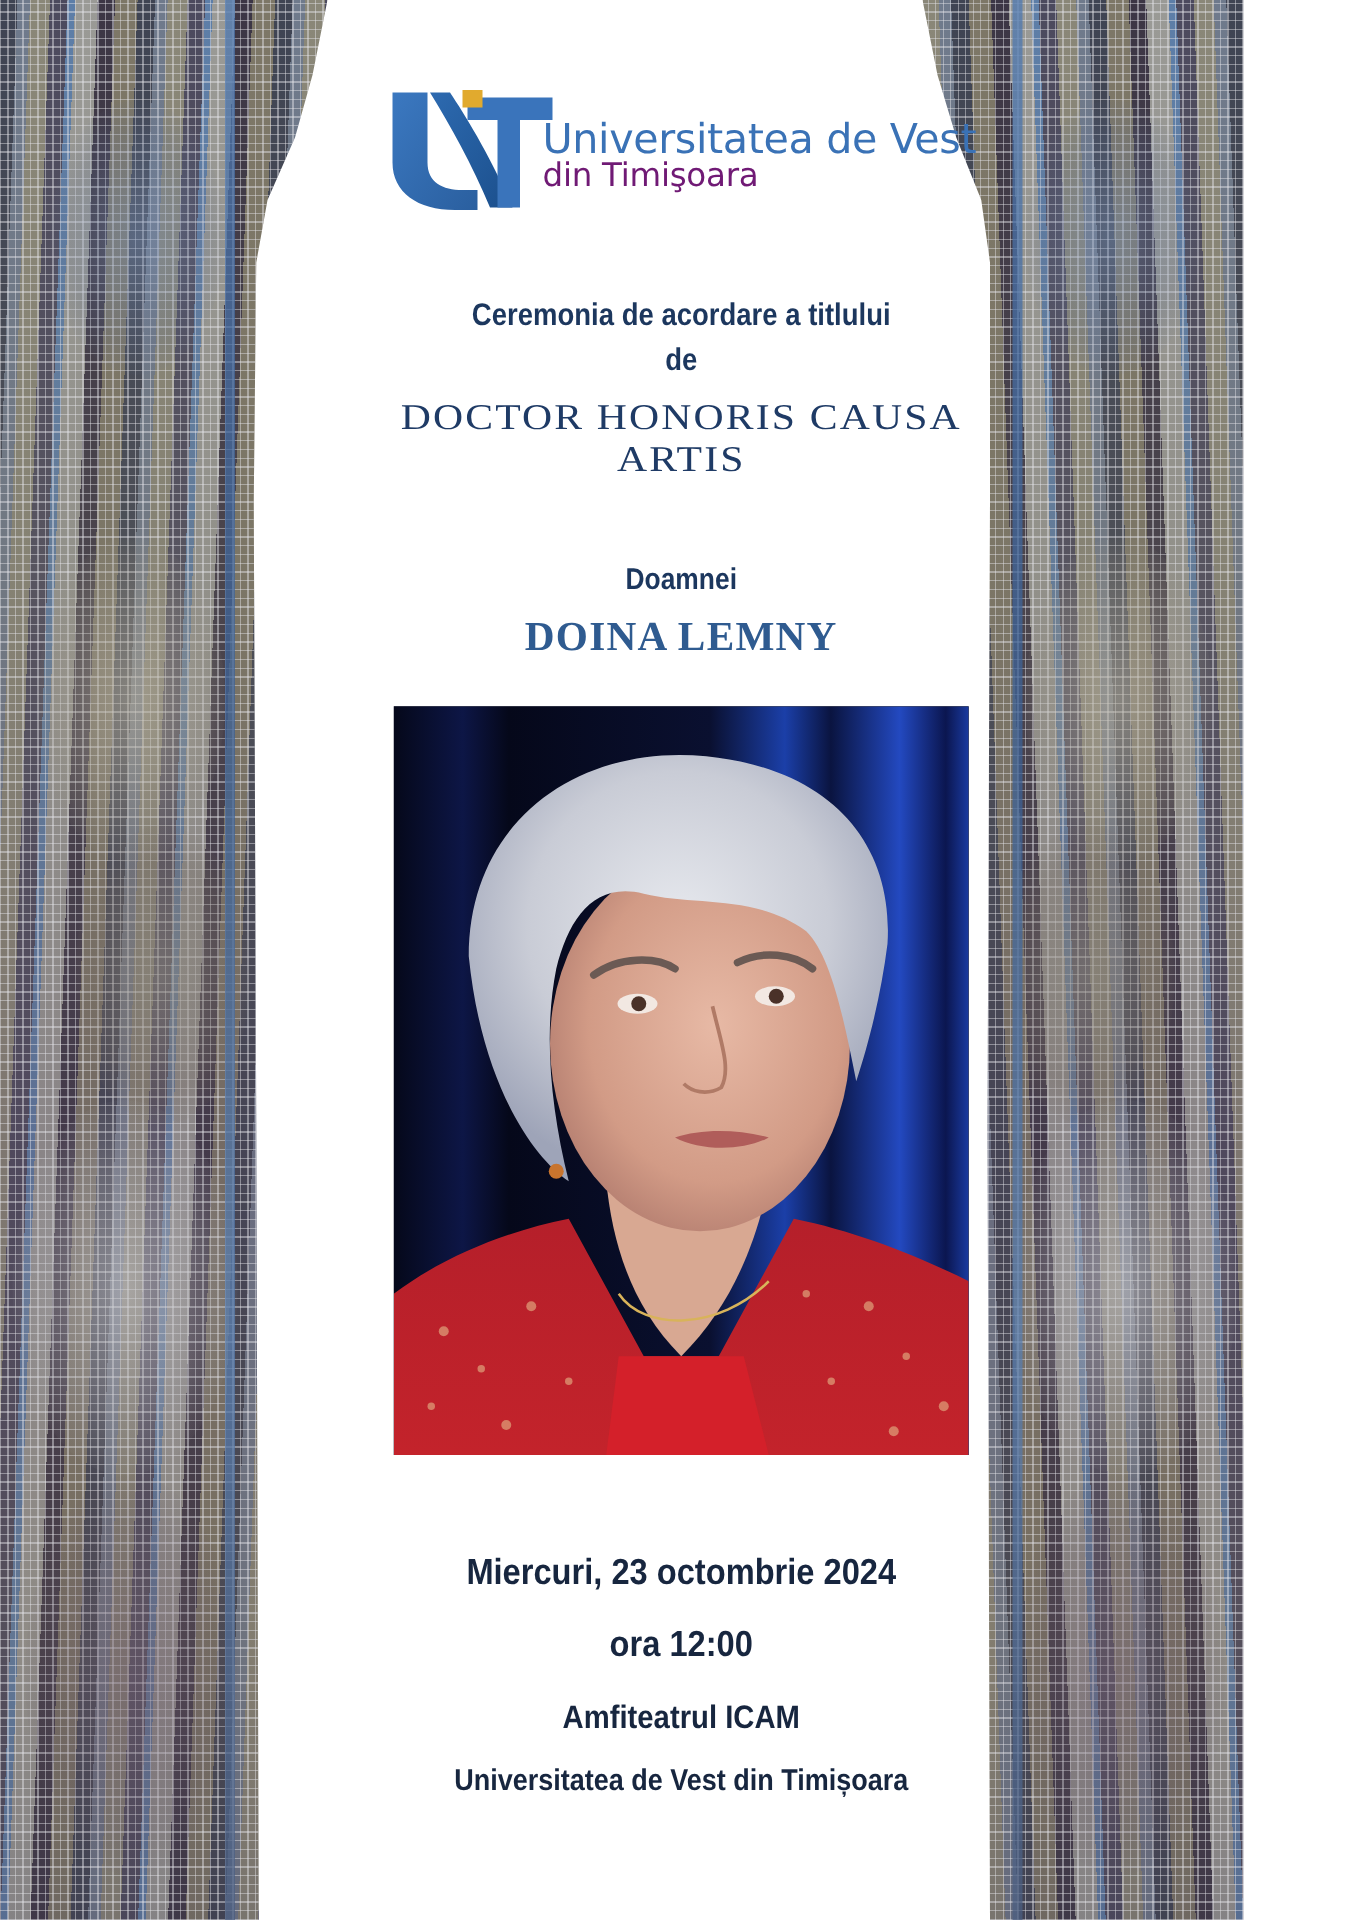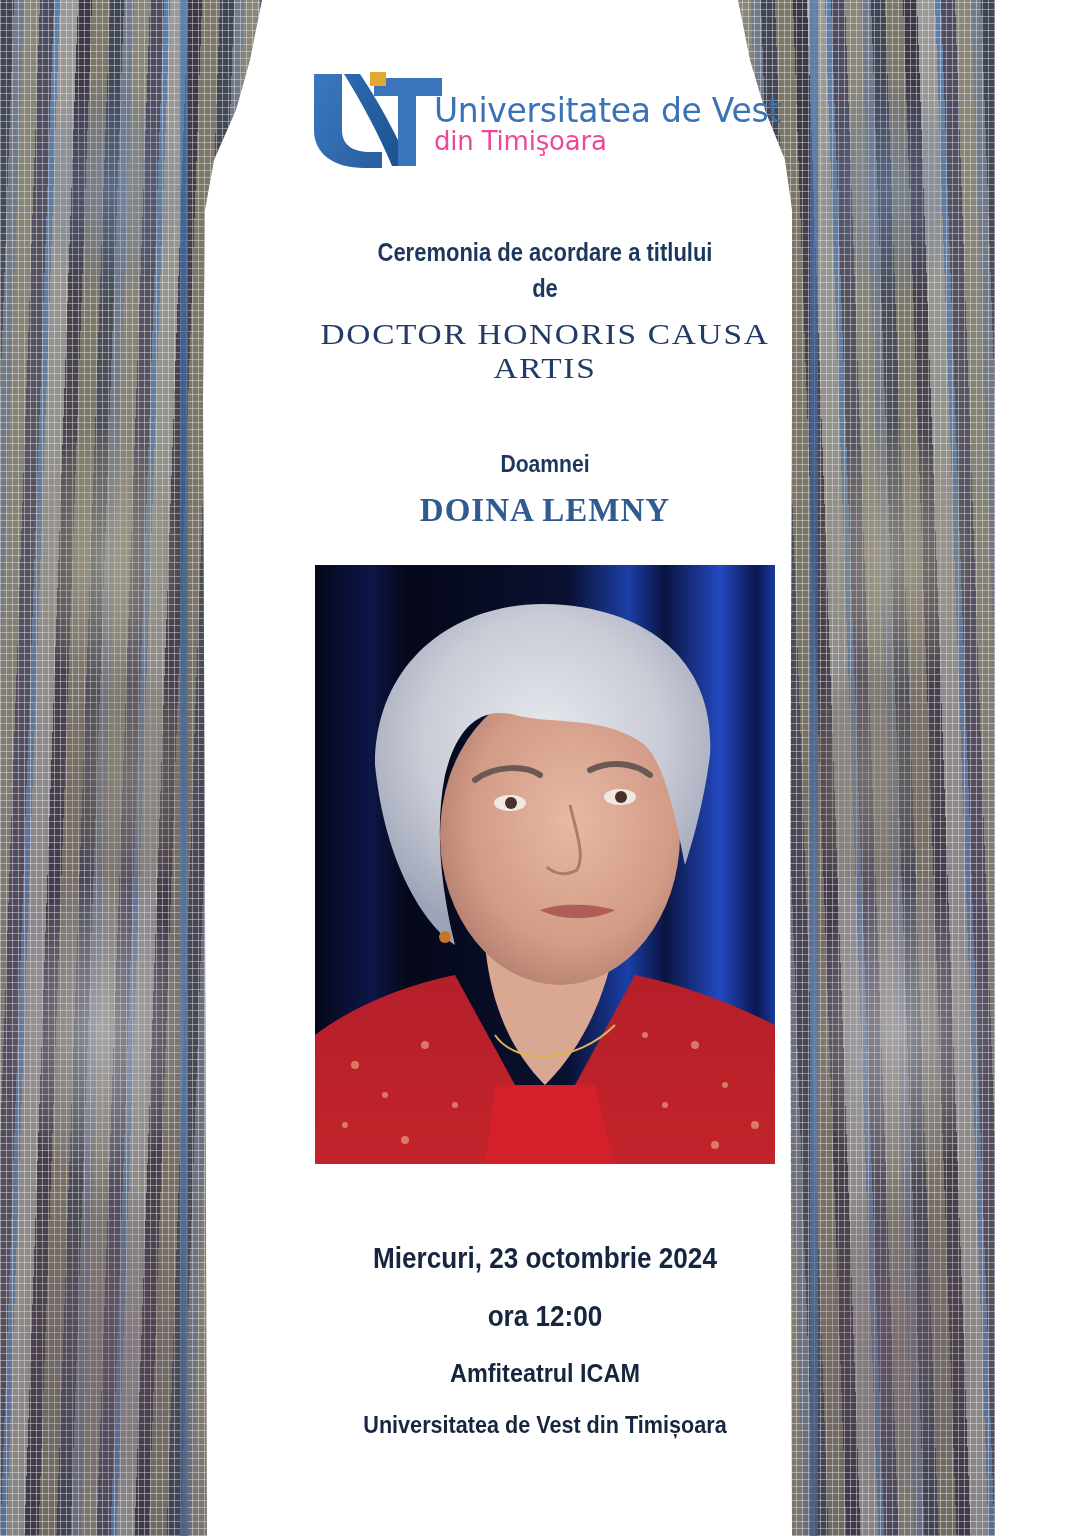--- a/index.html
+++ b/index.html
@@ -106,21 +106,21 @@
       font-size: 33px;
       font-weight: normal;
       color: #3a72b6;
       letter-spacing: -0.3px;
       white-space: nowrap;
     }
     .logo-line2 {
       display: block;
       font-family: "DejaVu Sans", sans-serif;
       font-size: 26px;
-      color: #ec4899;
+      color: #701a75;
       margin-top: 1px;
       letter-spacing: -0.2px;
       white-space: nowrap;
     }
 
     
     .center-text {
       position: absolute;
       left: 200px;
       width: 690px;

